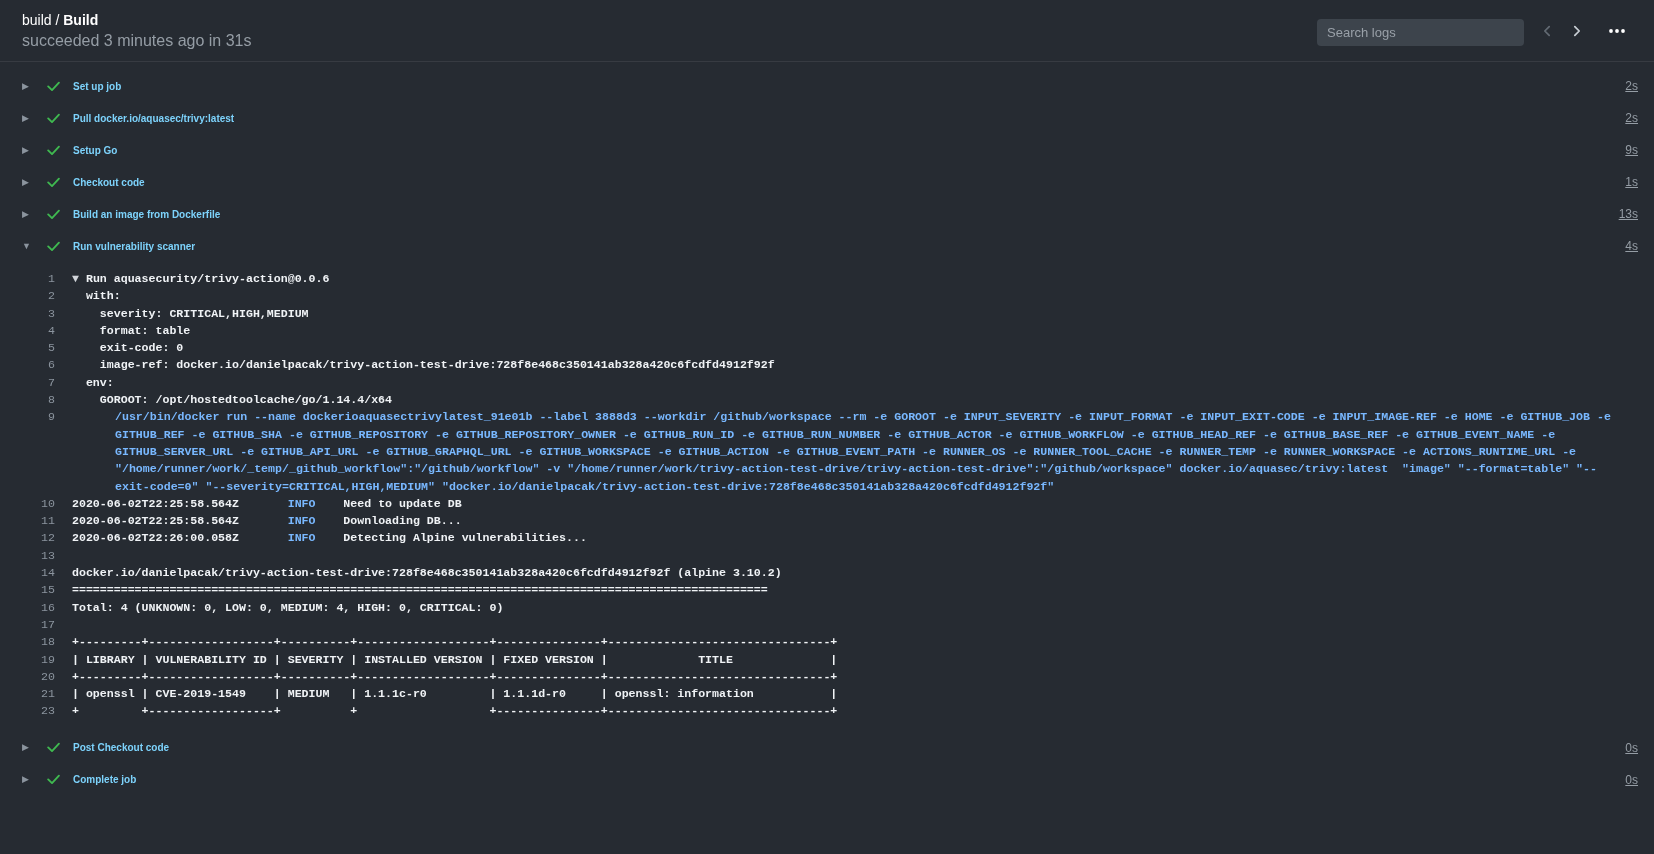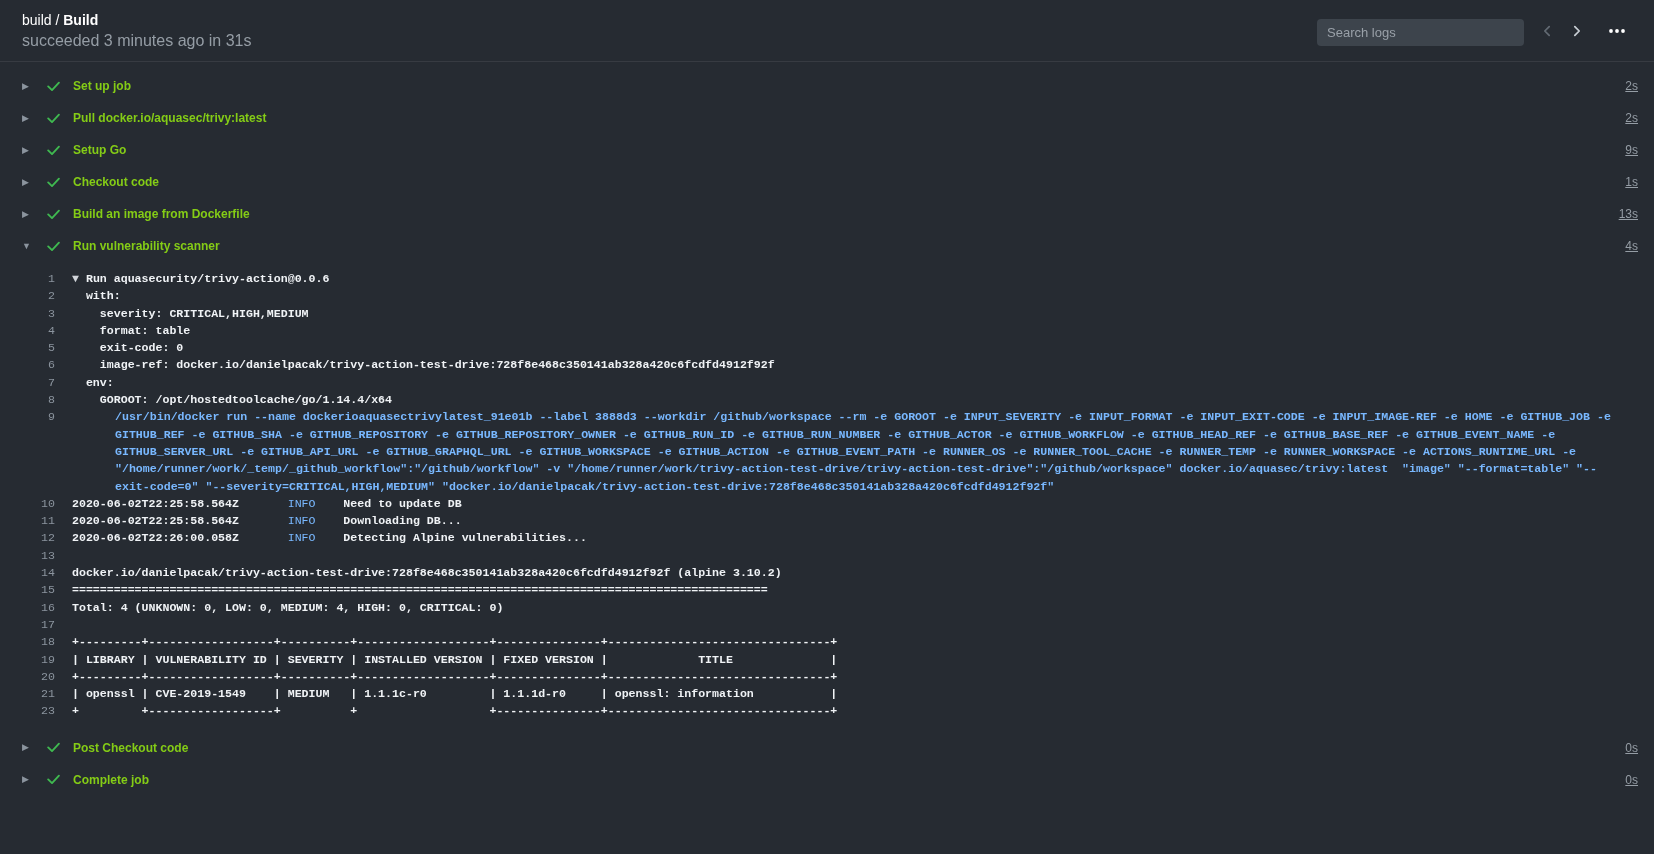--- a/index.html
+++ b/index.html
@@ -42,37 +42,37 @@
   .steps { padding-top:8px; }
   .step-row {
     height:32px; display:flex; align-items:center;
     padding:0 16px 0 22px; cursor:pointer;
   }
   .tri {
     width:11px; flex:none; color:#8b949e; font-size:9px;
     margin-right:13px; line-height:1;
   }
   .check { flex:none; margin-right:12px; display:flex; }
-  .step-label { font-size:12px; font-weight:700; color:#84cc16; }
+  .step-label { font-size:10px; font-weight:700; color:#7dd3fc; }
   .step-duration { margin-left:auto; font-size:12px; color:#959da5;text-decoration:underline; }
   
   .log-block {
     padding:8px 0 12px 0;
     font-family:"Liberation Mono","DejaVu Sans Mono",monospace;
     font-size:11.6px; line-height:17.3px;
   }
   .log-line { display:flex; }
   .ln {
     flex:none; width:72px; padding-right:17px;
     text-align:right; color:#8b949e; cursor:pointer;
   }
   .lc { white-space:pre; color:#f0f3f6; }
   .lc .s-plain { color:#f0f3f6;font-weight:bold; }
   .lc .s-cmd  { color:#79b8ff; font-weight:700;margin-left:43px; }
-  .lc .s-info { color:#79b8ff; }
+  .lc .s-info { color:#79b8ff;font-weight:bold; }
   .lc .s-arrow { color:#d1d5da; cursor:pointer; }
 </style>
 </head>
 <body>
 
 <header class="app-header">
   <div>
     <div class="title-line">
       <span class="crumb">build /</span>
       <span class="job-title">Build</span>

